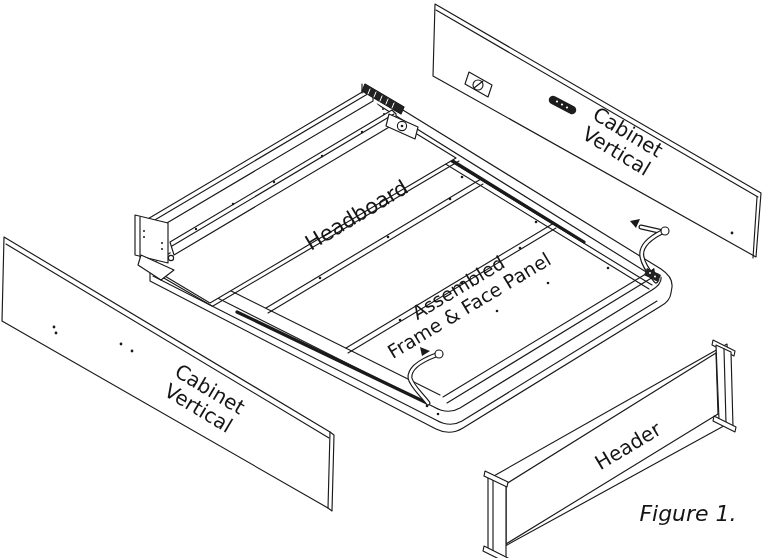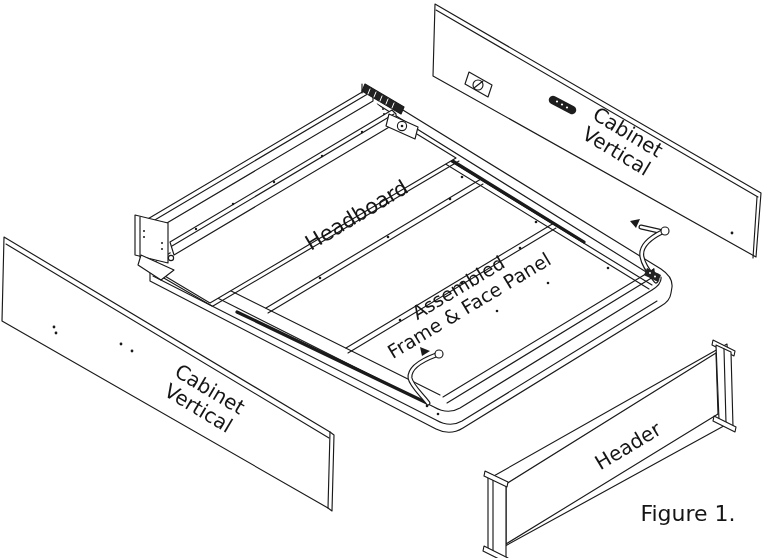--- a/index.html
+++ b/index.html
@@ -200,17 +200,17 @@
 
 <div class="lbl fs20" style="left:204px;top:399px;transform:translate(-50%,-50%) rotate(31deg);">
   <span class="ln">Cabinet</span>
   <span class="ln">Vertical</span>
 </div>
 
 <div class="lbl fs20" style="left:628px;top:446px;transform:translate(-50%,-50%) rotate(-31deg);">
       <span class="ln">Header</span>
     </div>
 
-<div class="lbl fs22" style="left:688px;top:514px;transform:translate(-50%,-50%);">
+<div class="lbl fs22" style="left:688px;top:514px;transform:translate(-50%,-50%);font-style:italic;">
       <span class="ln">Figure 1.</span>
     </div>
 
 </div>
 
 </body></html>

